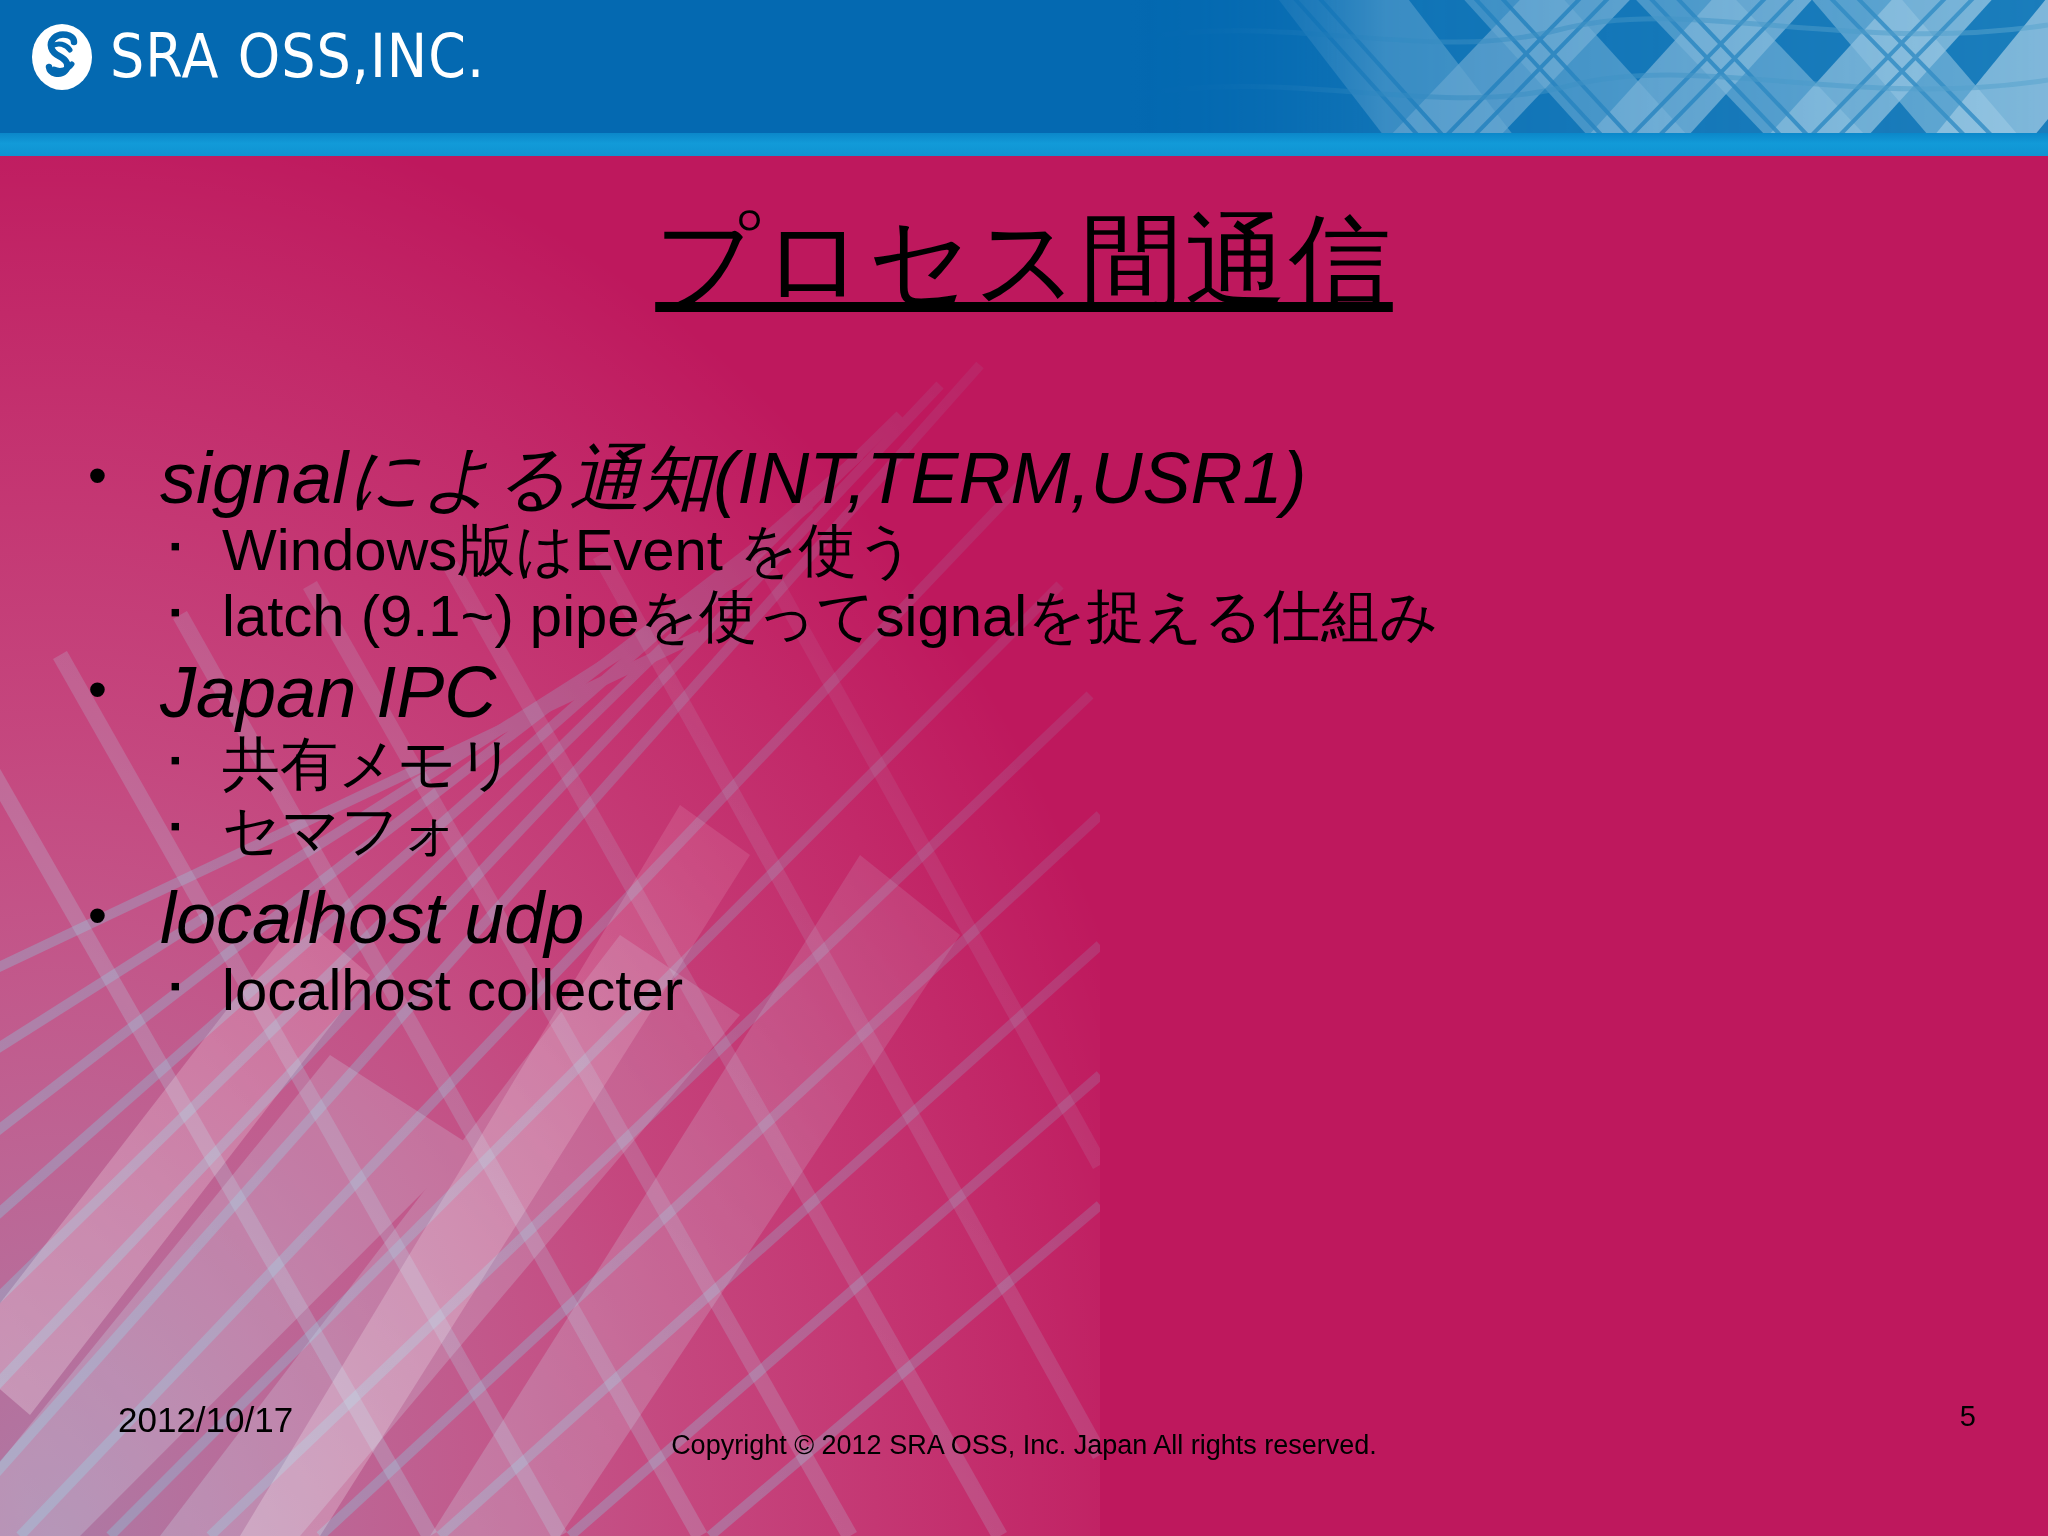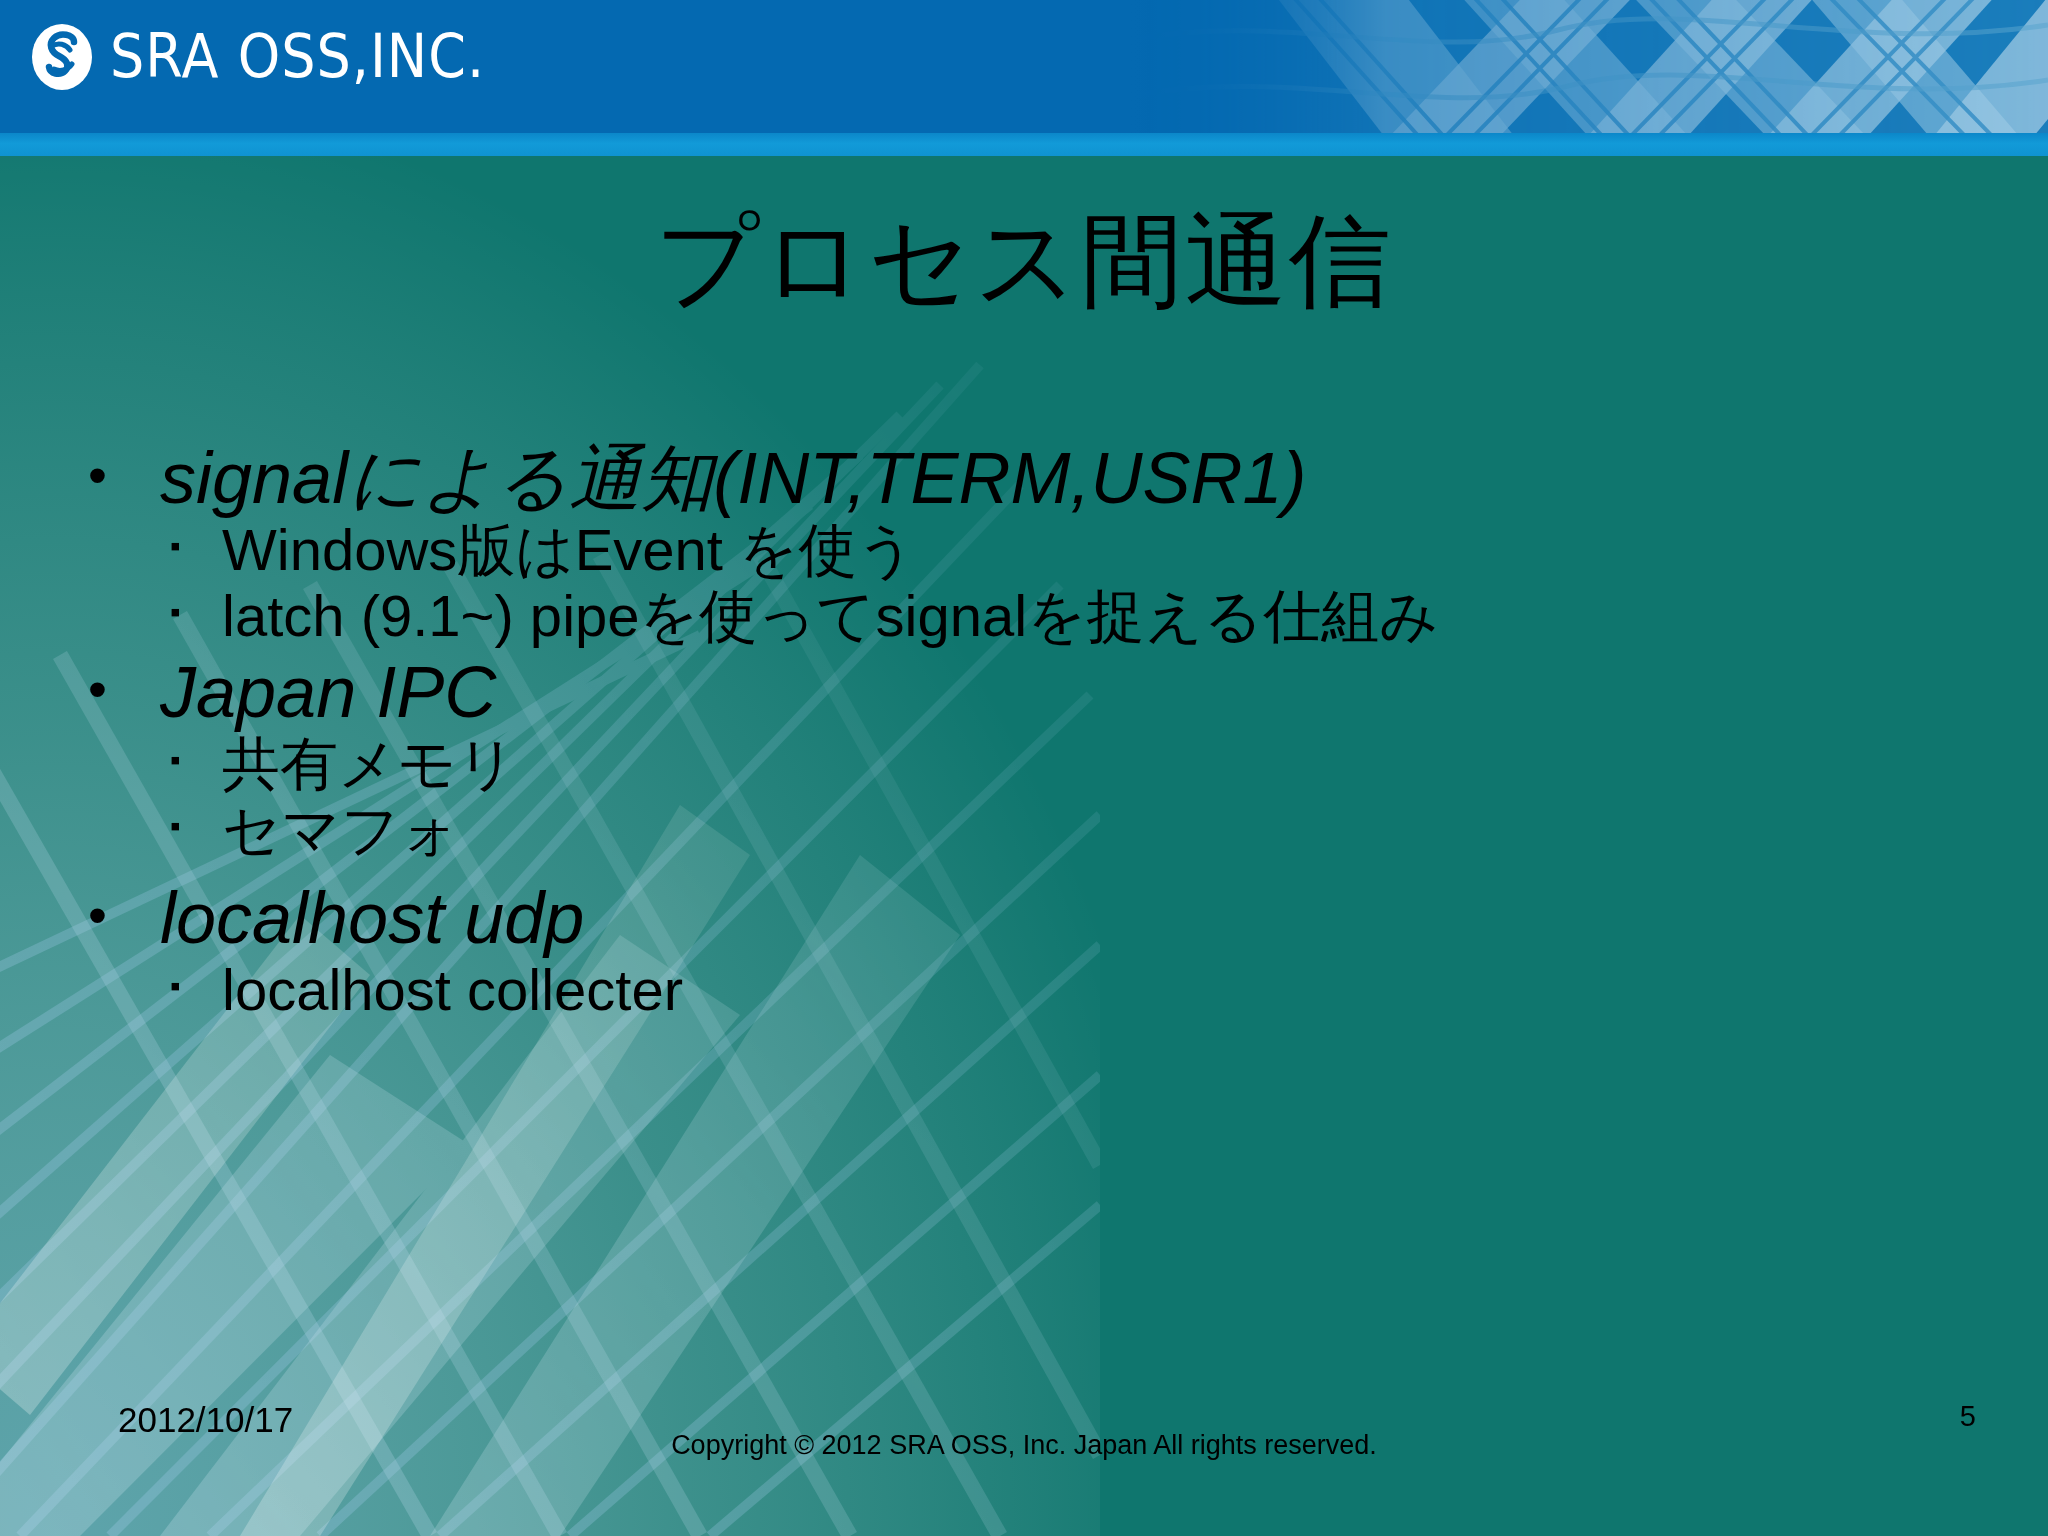--- a/index.html
+++ b/index.html
@@ -9,21 +9,21 @@
   }
   body {
     font-family: "Liberation Sans", "DejaVu Sans", sans-serif;
   }
 
   #slide {
     position: relative;
     width: 2048px;
     height: 1536px;
     overflow: hidden;
-    background: #0f766e;
+    background: #be185d;
   }
 
   
   .bg-watermark {
     position: absolute;
     left: 0;
     top: 155px;
     width: 1100px;
     height: 1381px;
     pointer-events: none;
@@ -93,20 +93,21 @@
     left: 0;
     top: 208px;
     width: 2048px;
     text-align: center;
     font-size: 102px;
     line-height: 1.05;
     color: #000000;
     font-weight: 400;
     letter-spacing: 2px;
     z-index: 4;
+    text-decoration: underline;
   }
 
   
   .content {
     position: absolute;
     left: 72px;
     top: 440px;
     width: 1900px;
     z-index: 4;
   }

